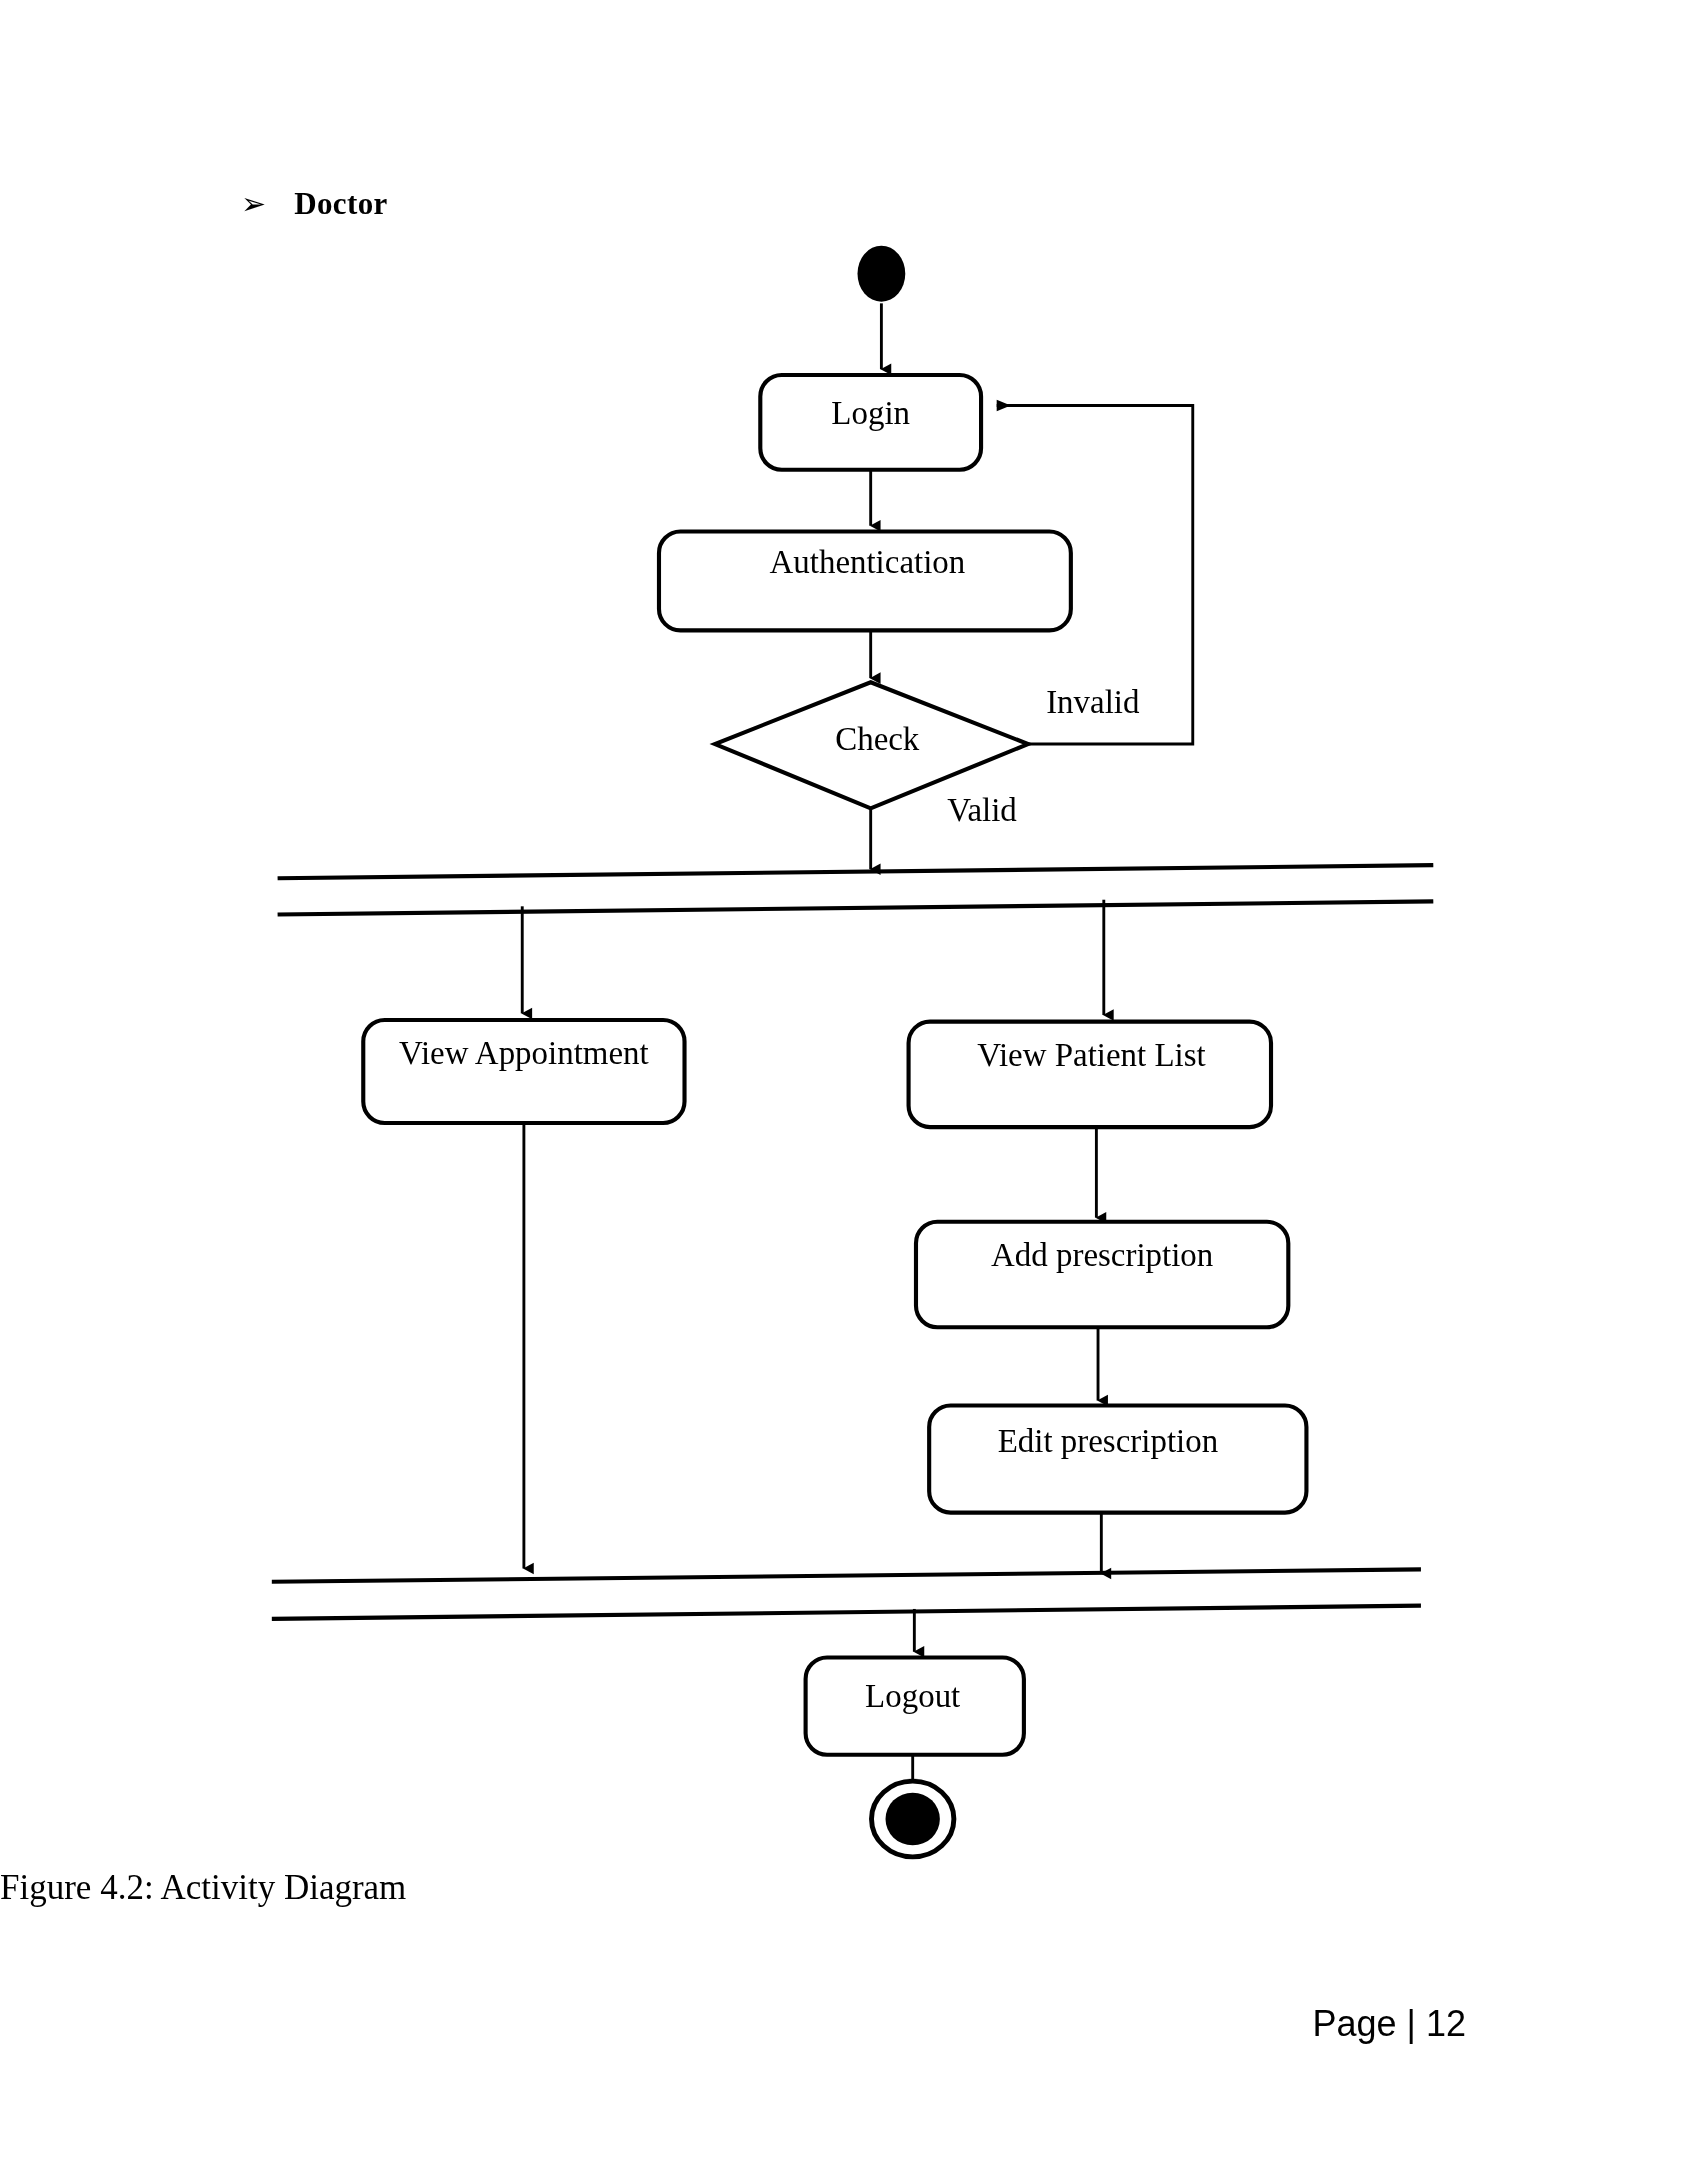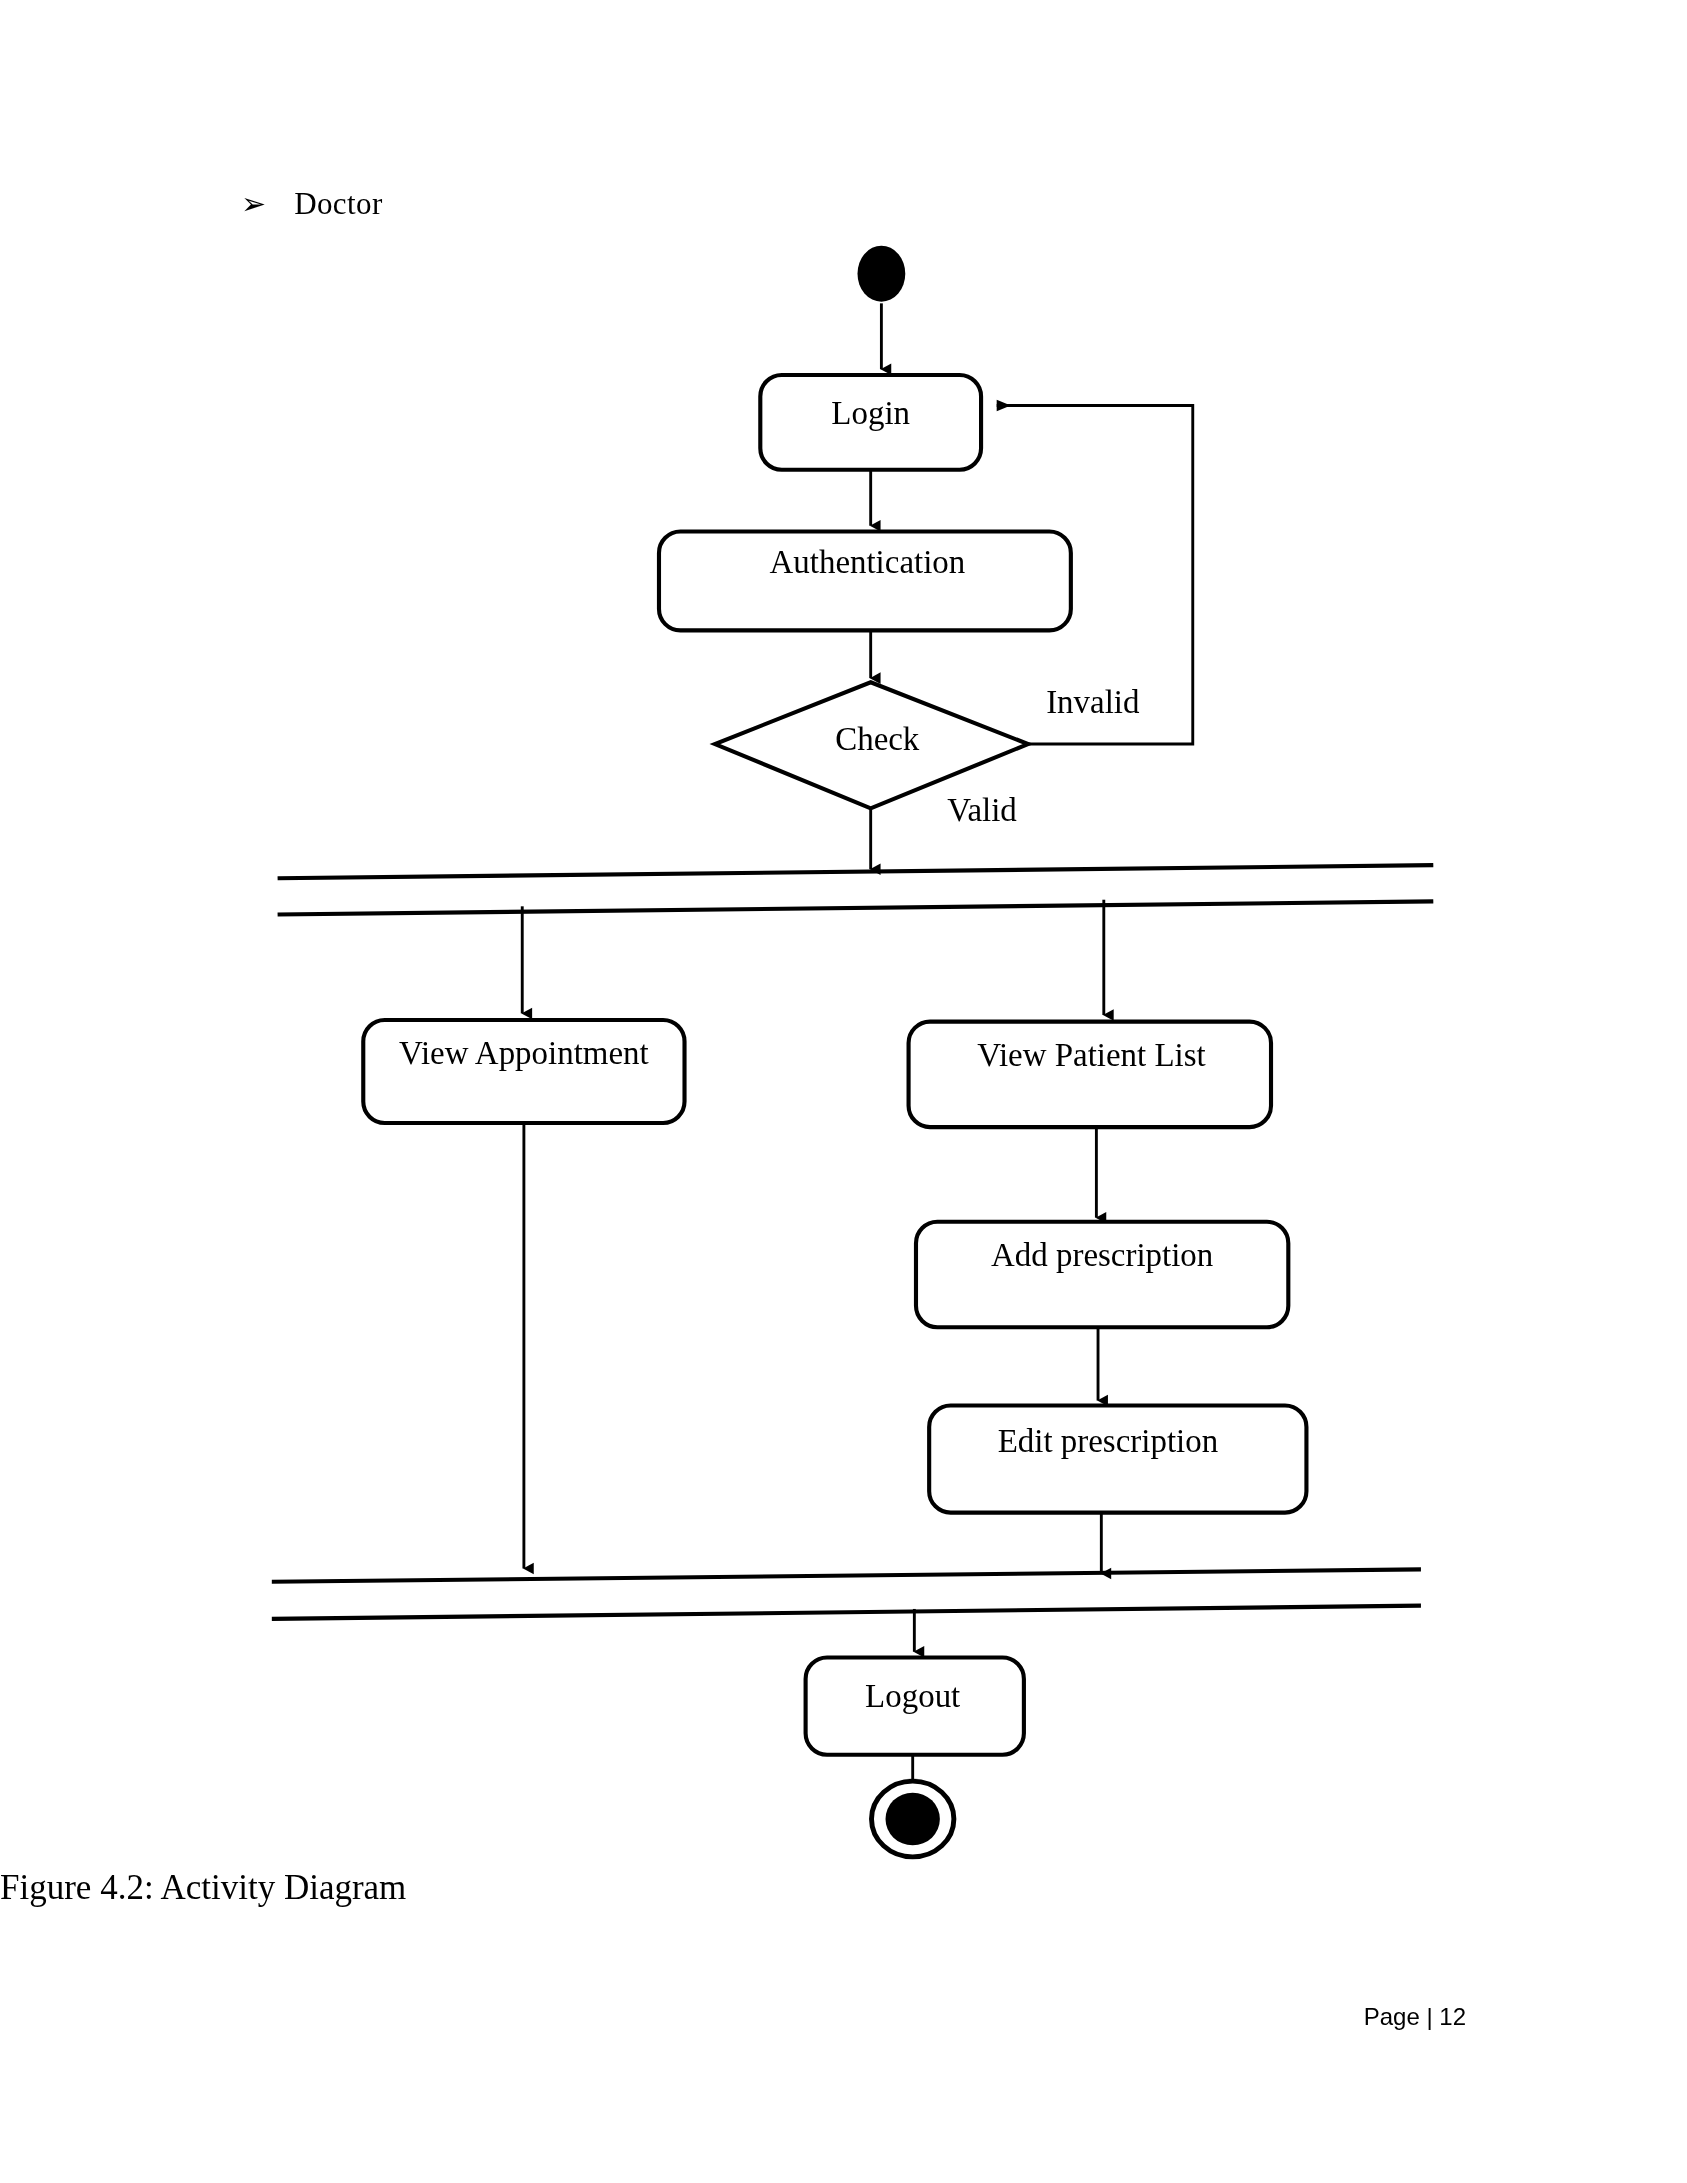--- a/index.html
+++ b/index.html
@@ -30,21 +30,21 @@
     gap: 28px;
   }
   #heading .bullet-glyph {
     font-family: "DejaVu Sans", sans-serif;
     font-size: 30px;
     line-height: 1;
     color: #000;
   }
   #heading .heading-text {
     font-family: "Liberation Serif", "DejaVu Serif", serif;
-    font-weight: normal;
+    font-weight: bold;
     font-size: 31px;
     line-height: 1;
     letter-spacing: 0.4px;
   }
 
   
   #diagram-svg {
     position: absolute;
     left: 0;
     top: 0;
@@ -94,21 +94,21 @@
     font-size: 35px;
     line-height: 1.1;
   }
 
   
   #footer {
     position: absolute;
     right: 221px;
     top: 2004px;
     font-family: "Liberation Sans", "DejaVu Sans", sans-serif;
-    font-size: 24px;
+    font-size: 36px;
     line-height: 1.1;
     color: #000000;
   }
 </style>
 </head>
 <body>
 
 <div id="page">
 
   <div id="heading">

